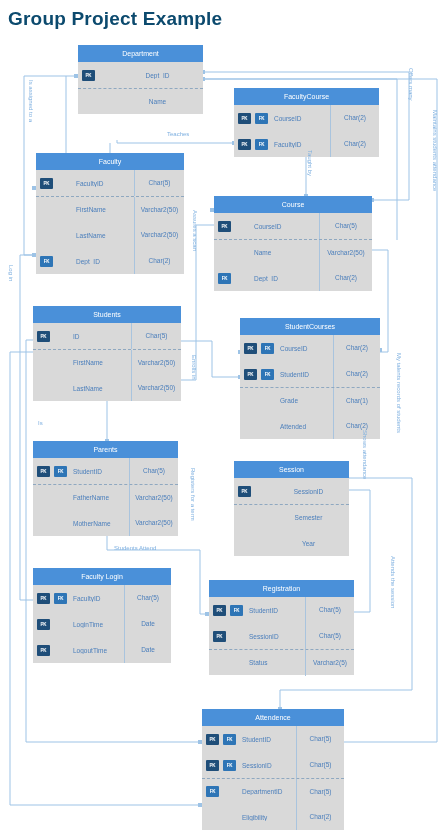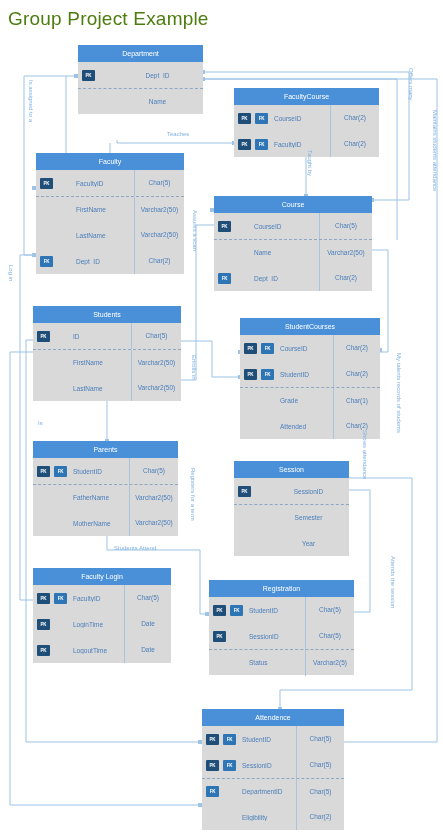--- a/index.html
+++ b/index.html
@@ -25,22 +25,22 @@
     left: 0; top: 0;
     width: 443px;
     height: 839px;
     pointer-events: none;
   }
   #title {
     position: absolute;
     left: 8px;
     top: 8px;
     font-size: 19px;
-    color: #4d7c0f;
-    font-weight: 400;
+    color: #0c4a6e;
+    font-weight: 700;
     letter-spacing: 0.2px;
     white-space: nowrap;
   }
   
   .entity {
     position: absolute;
     background: #d9d9d9;
     box-sizing: border-box;
   }
   .entity .ehead {

